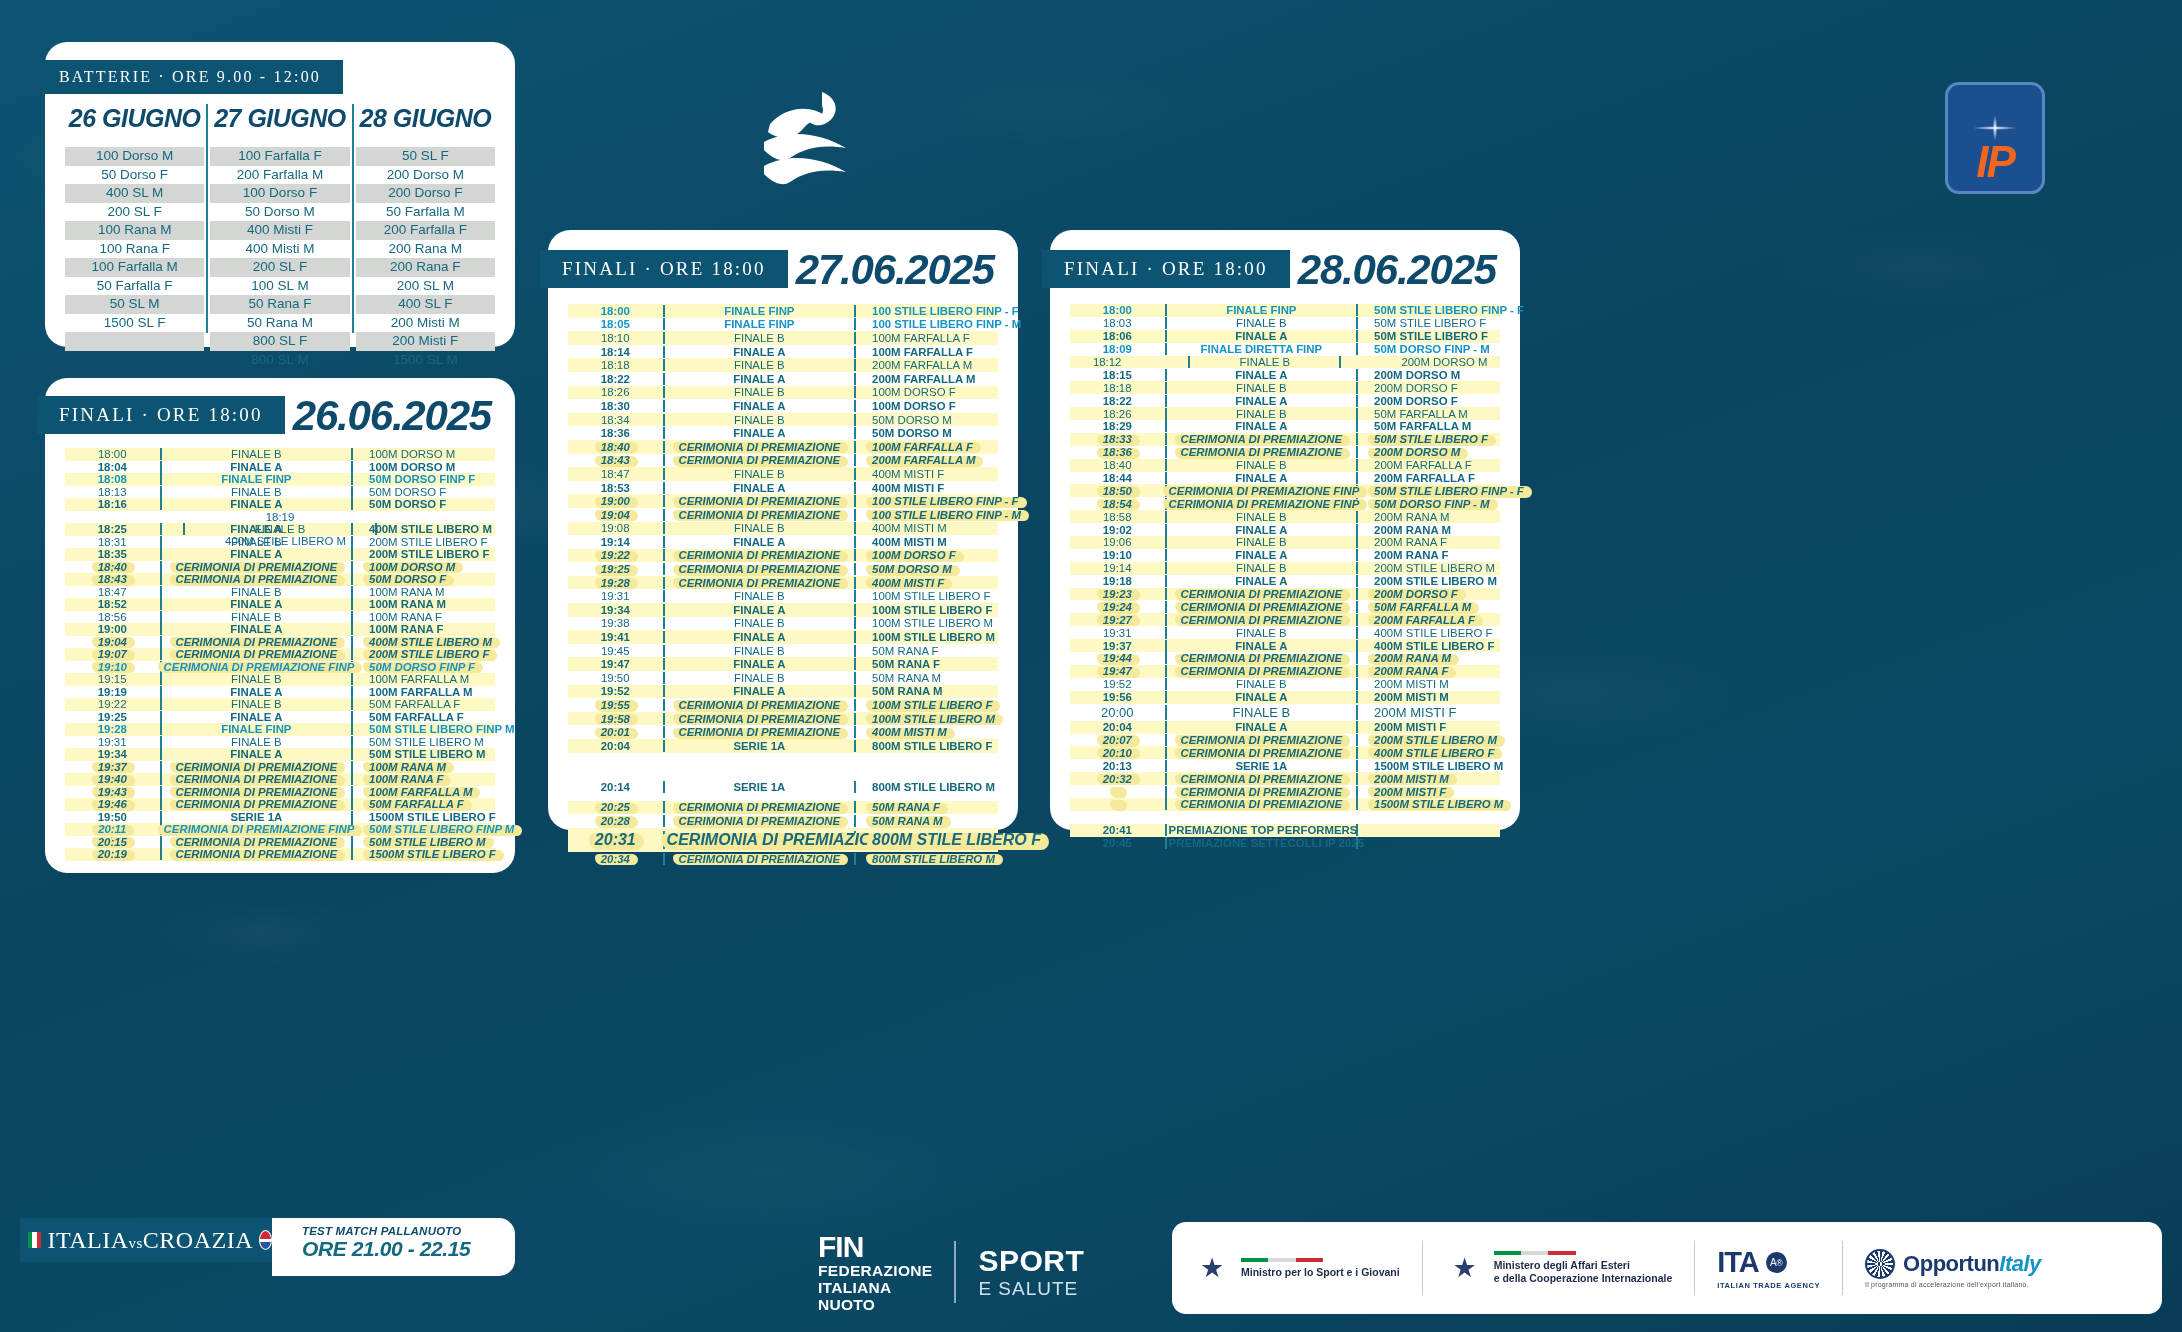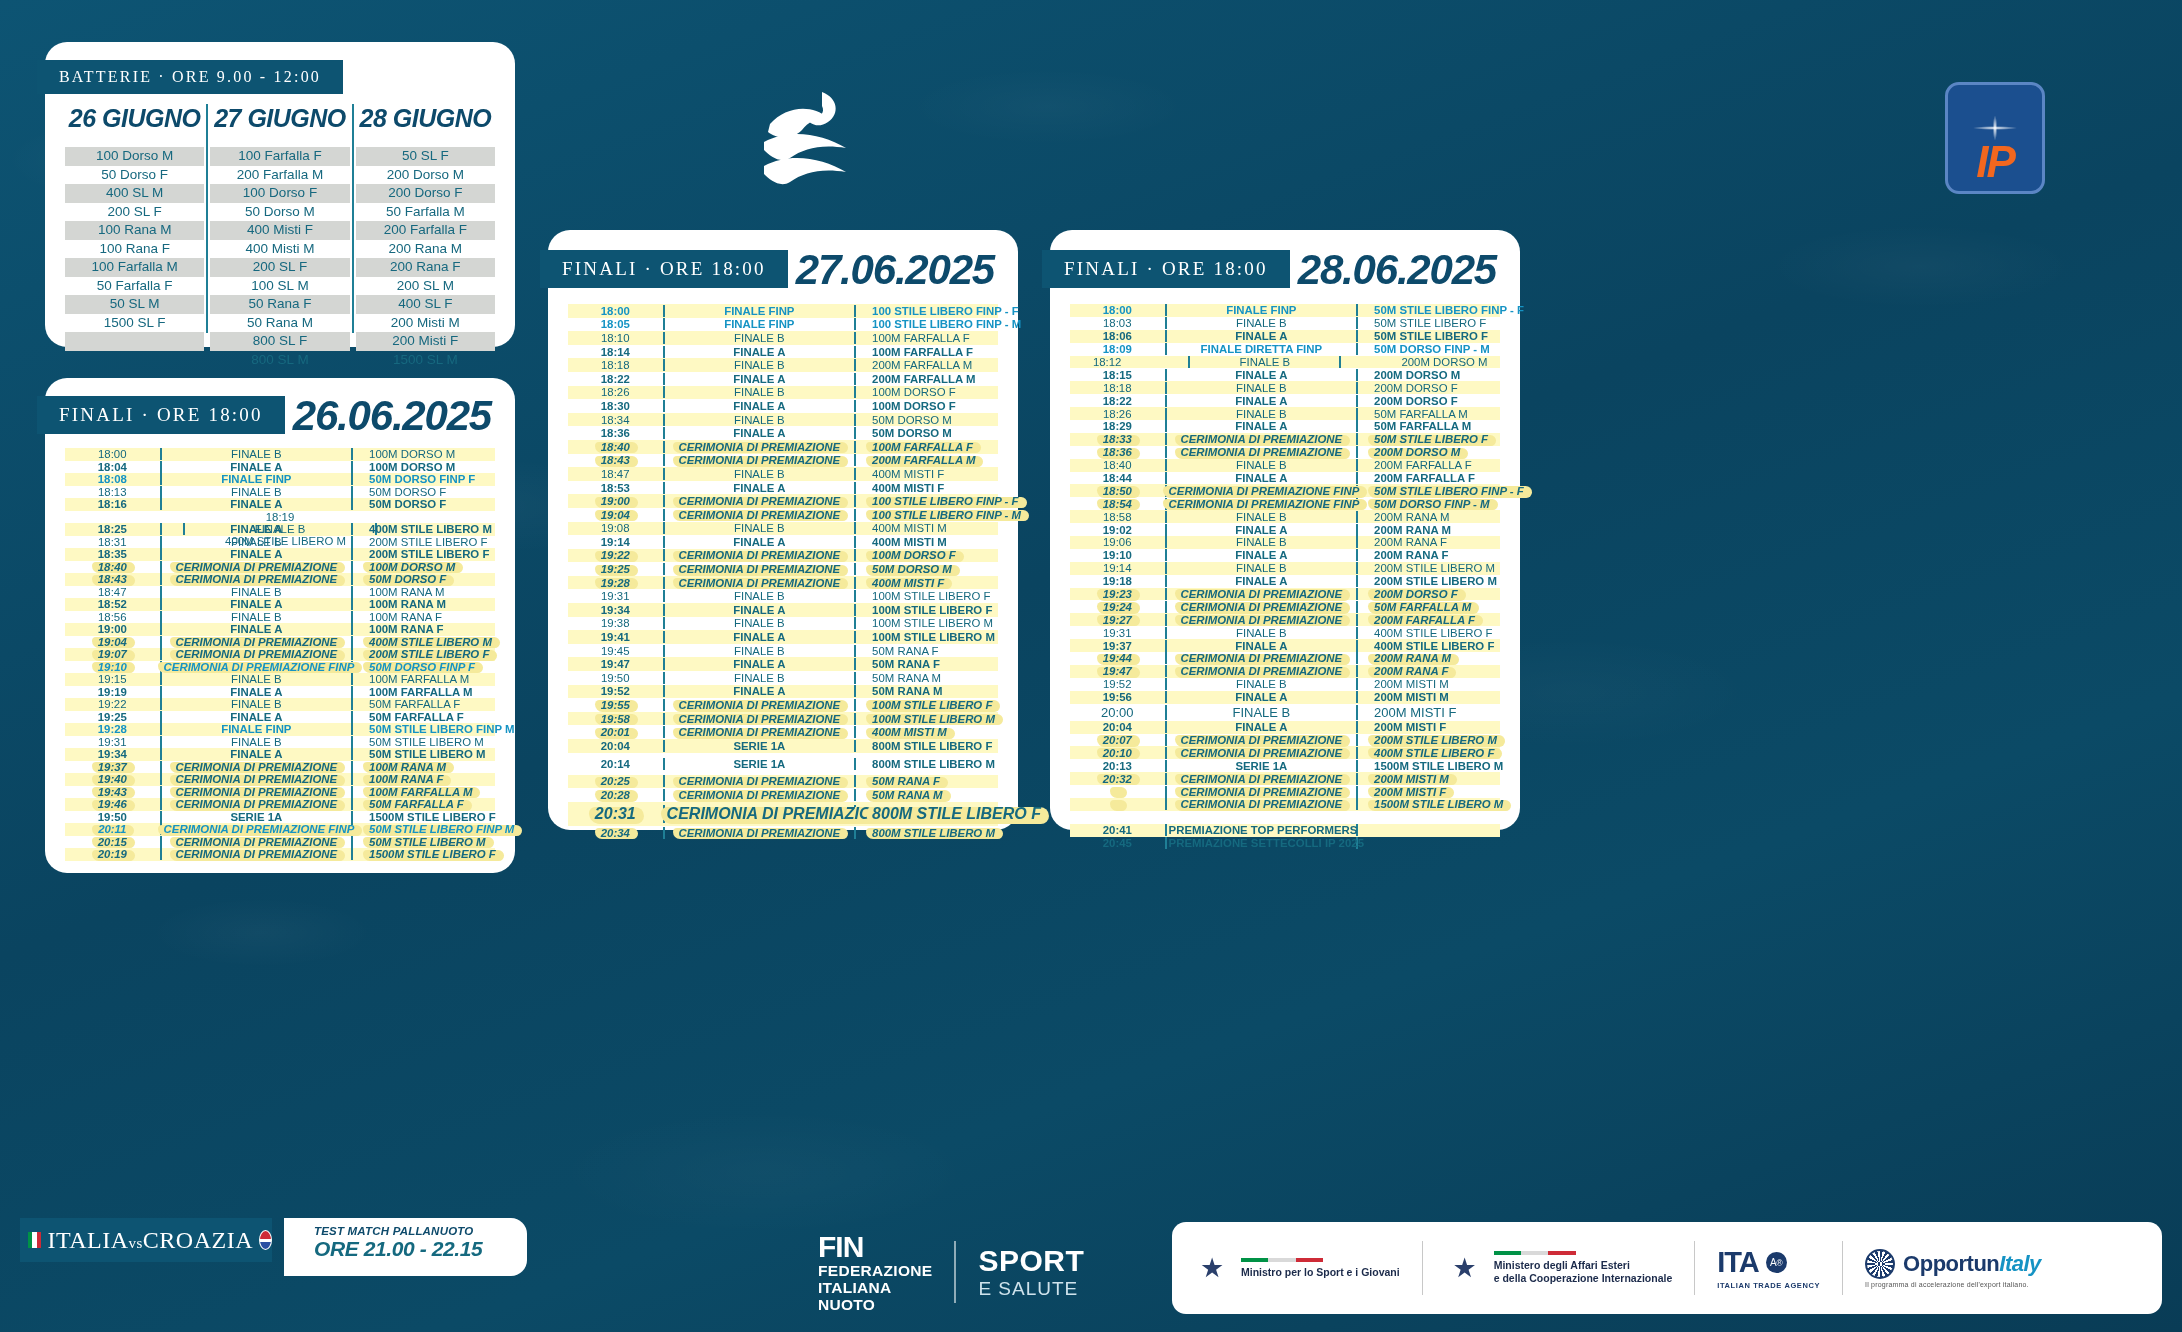--- a/index.html
+++ b/index.html
@@ -154,21 +154,21 @@
   .flag-it i:nth-child(2) { background: #fff; }
   .flag-it i:nth-child(3) { background: #ce2b37; }
   .match-text { font-family: "Liberation Serif", serif; color: #fff; font-size: 24px; letter-spacing: 0.5px; }
   .match-text .vs { font-size: 15px; }
   .flag-hr {
     width: 20px; height: 20px; border-radius: 50%;
     background: linear-gradient(#ce2b37 45%, #fff 45%, #fff 60%, #2b4fa2 60%);
     border: 1px solid #fff;
   }
   .match-right {
-    position: absolute; left: 264px; top: 0; width: 243px; height: 58px;
+    position: absolute; left: 252px; top: 0; width: 243px; height: 58px;
     background: #fff; border-radius: 0 16px 16px 0; padding: 7px 0 0 30px;
   }
   .match-right .l1 { font-size: 11.5px; font-weight: bold; font-style: italic; color: #0d4a6b; letter-spacing: 0.2px; }
   .match-right .l2 { font-size: 21px; font-weight: bold; font-style: italic; color: #15697f; letter-spacing: -0.4px; }
 
   
   #footer-fin { position: absolute; left: 818px; top: 1232px; width: 280px; height: 80px; z-index: 4; display: flex; align-items: center; }
   .fin-logo { color: #fff; line-height: 1; }
   .fin-logo .fin-word { font-size: 30px; font-weight: bold; letter-spacing: -1px; }
   .fin-logo .fin-sub { font-size: 15.5px; font-weight: bold; letter-spacing: 0.3px; line-height: 17px; }
@@ -615,21 +615,21 @@
       <div class="frow prem hl-event" style="height: 13.6px; font-size: 11.4px;">
         <div class="c-time"><span class="txt">20:01</span></div>
         <div class="c-type"><span class="txt">CERIMONIA DI PREMIAZIONE</span></div>
         <div class="c-event"><span class="txt">400M MISTI M</span></div>
       </div>
       <div class="frow serie alt" style="height: 13.6px; font-size: 11.4px;">
         <div class="c-time"><span class="txt">20:04</span></div>
         <div class="c-type"><span class="txt">SERIE 1A</span></div>
         <div class="c-event"><span class="txt">800M STILE LIBERO F</span></div>
       </div>
-      <div class="frow serie" style="height: 22px; font-size: 11.4px;">
+      <div class="frow serie" style="height: 28px; font-size: 11.4px; margin-top: 20px;">
         <div class="c-time"><span class="txt">20:14</span></div>
         <div class="c-type"><span class="txt">SERIE 1A</span></div>
         <div class="c-event"><span class="txt">800M STILE LIBERO M</span></div>
       </div>
       <div class="frow prem hl-event alt" style="height: 13.6px; font-size: 11.4px;">
         <div class="c-time"><span class="txt">20:25</span></div>
         <div class="c-type"><span class="txt">CERIMONIA DI PREMIAZIONE</span></div>
         <div class="c-event"><span class="txt">50M RANA F</span></div>
       </div>
       <div class="frow prem hl-event" style="height: 13.6px; font-size: 11.4px;">

